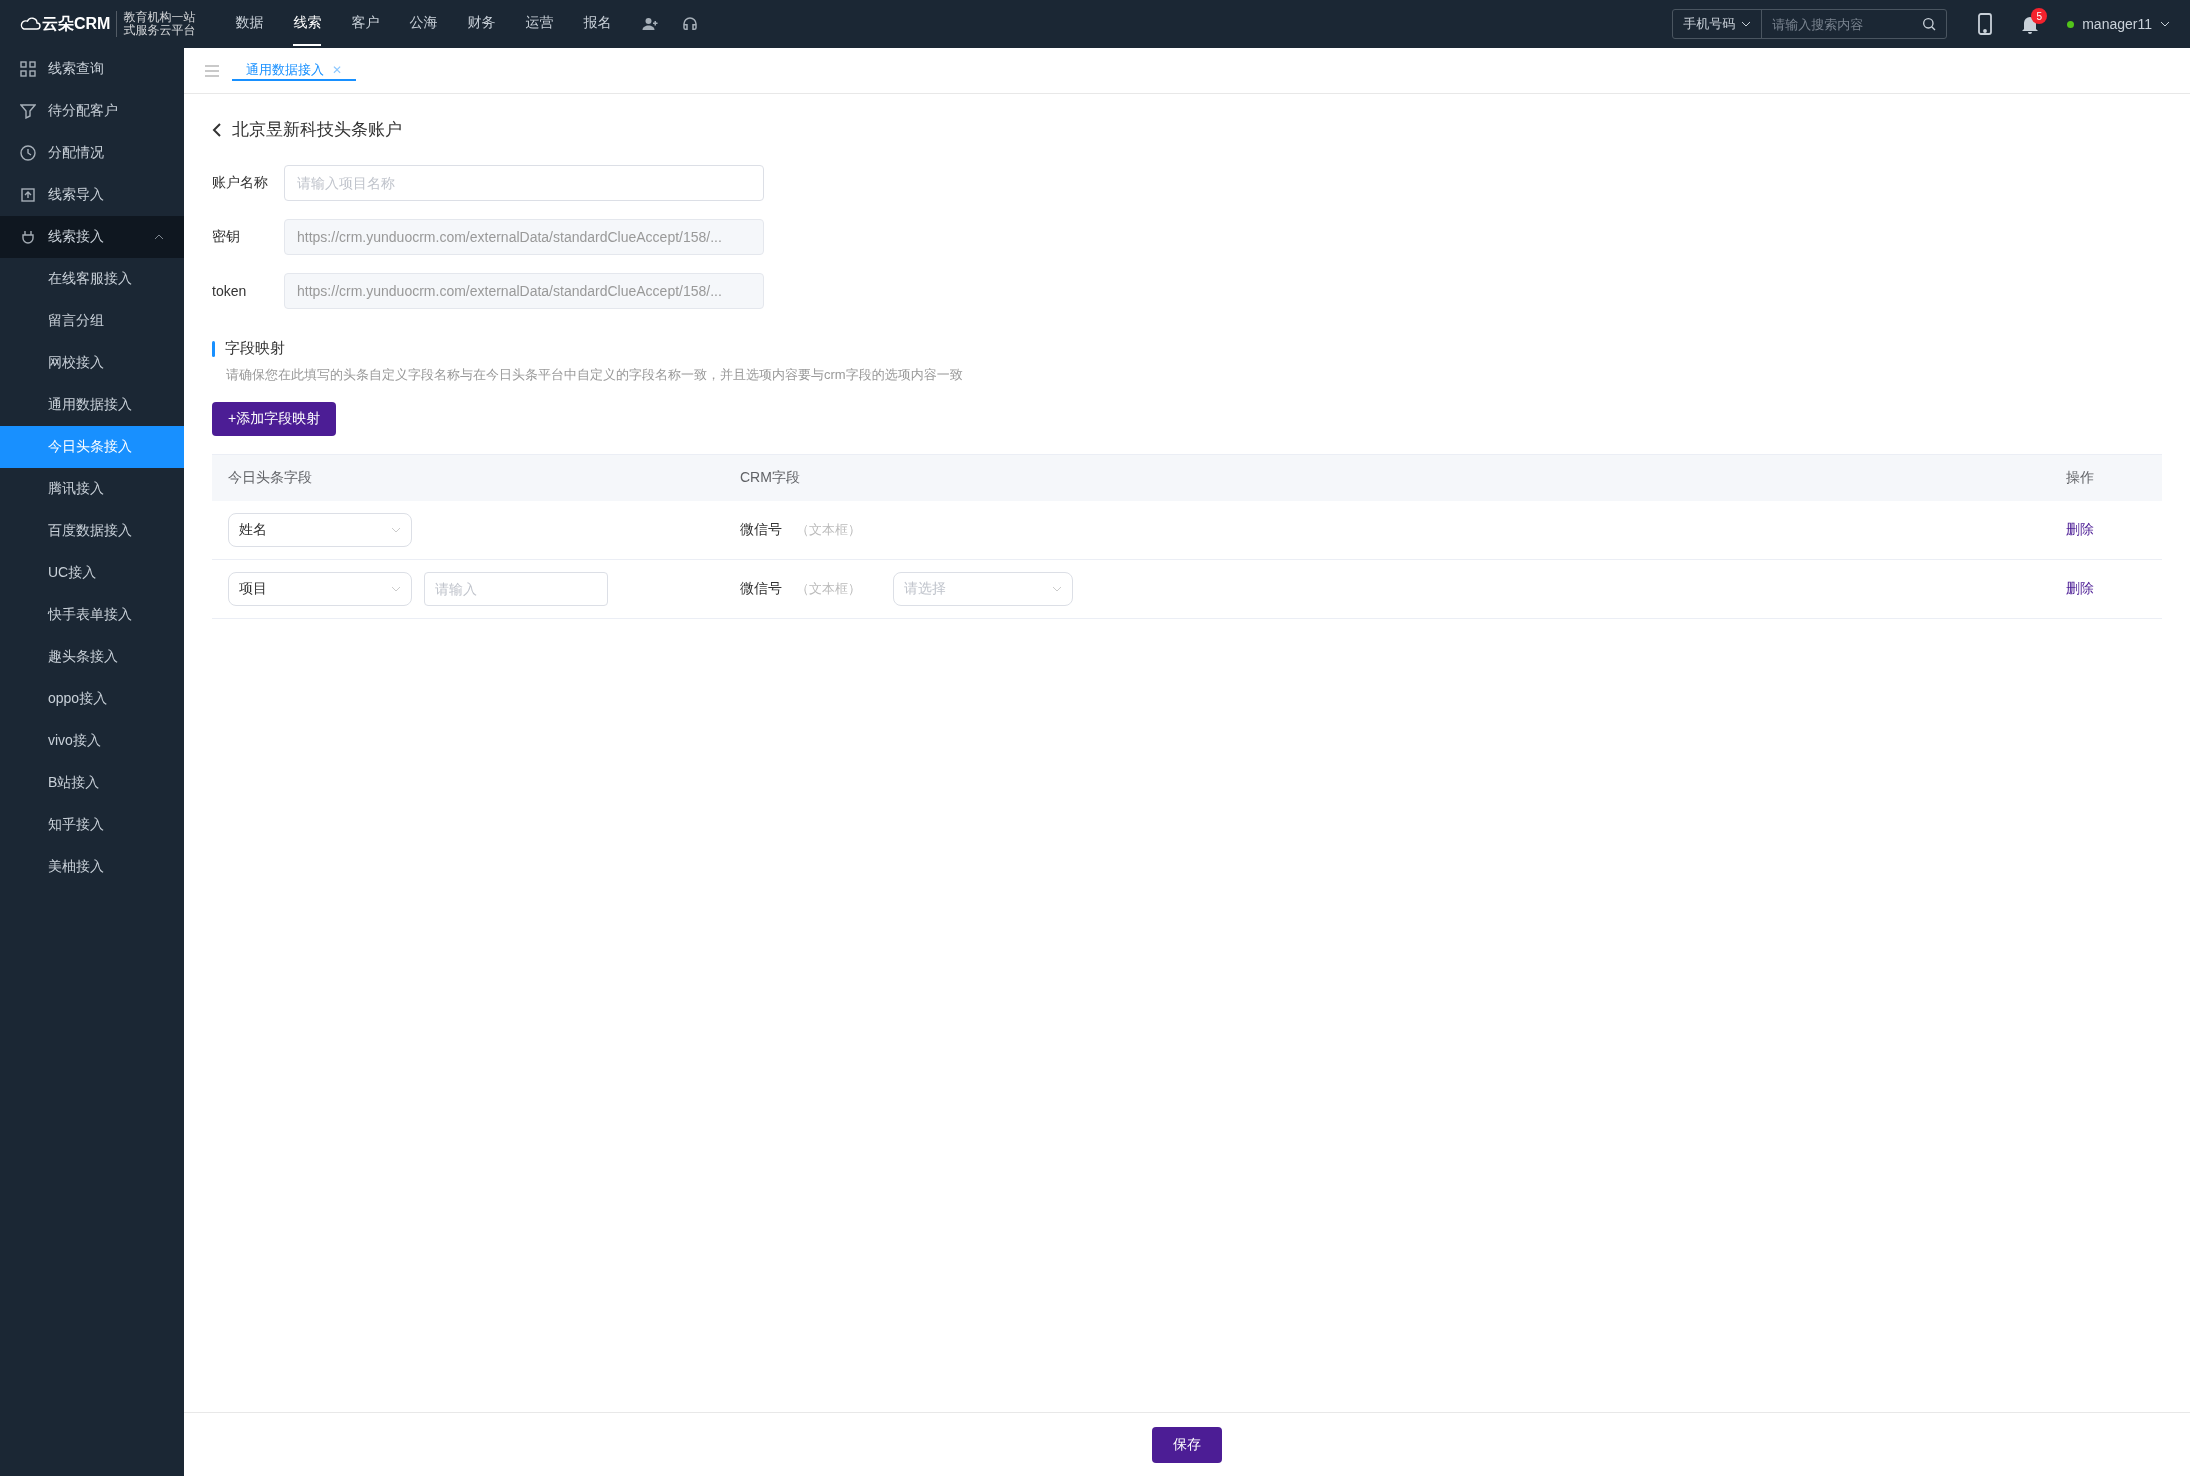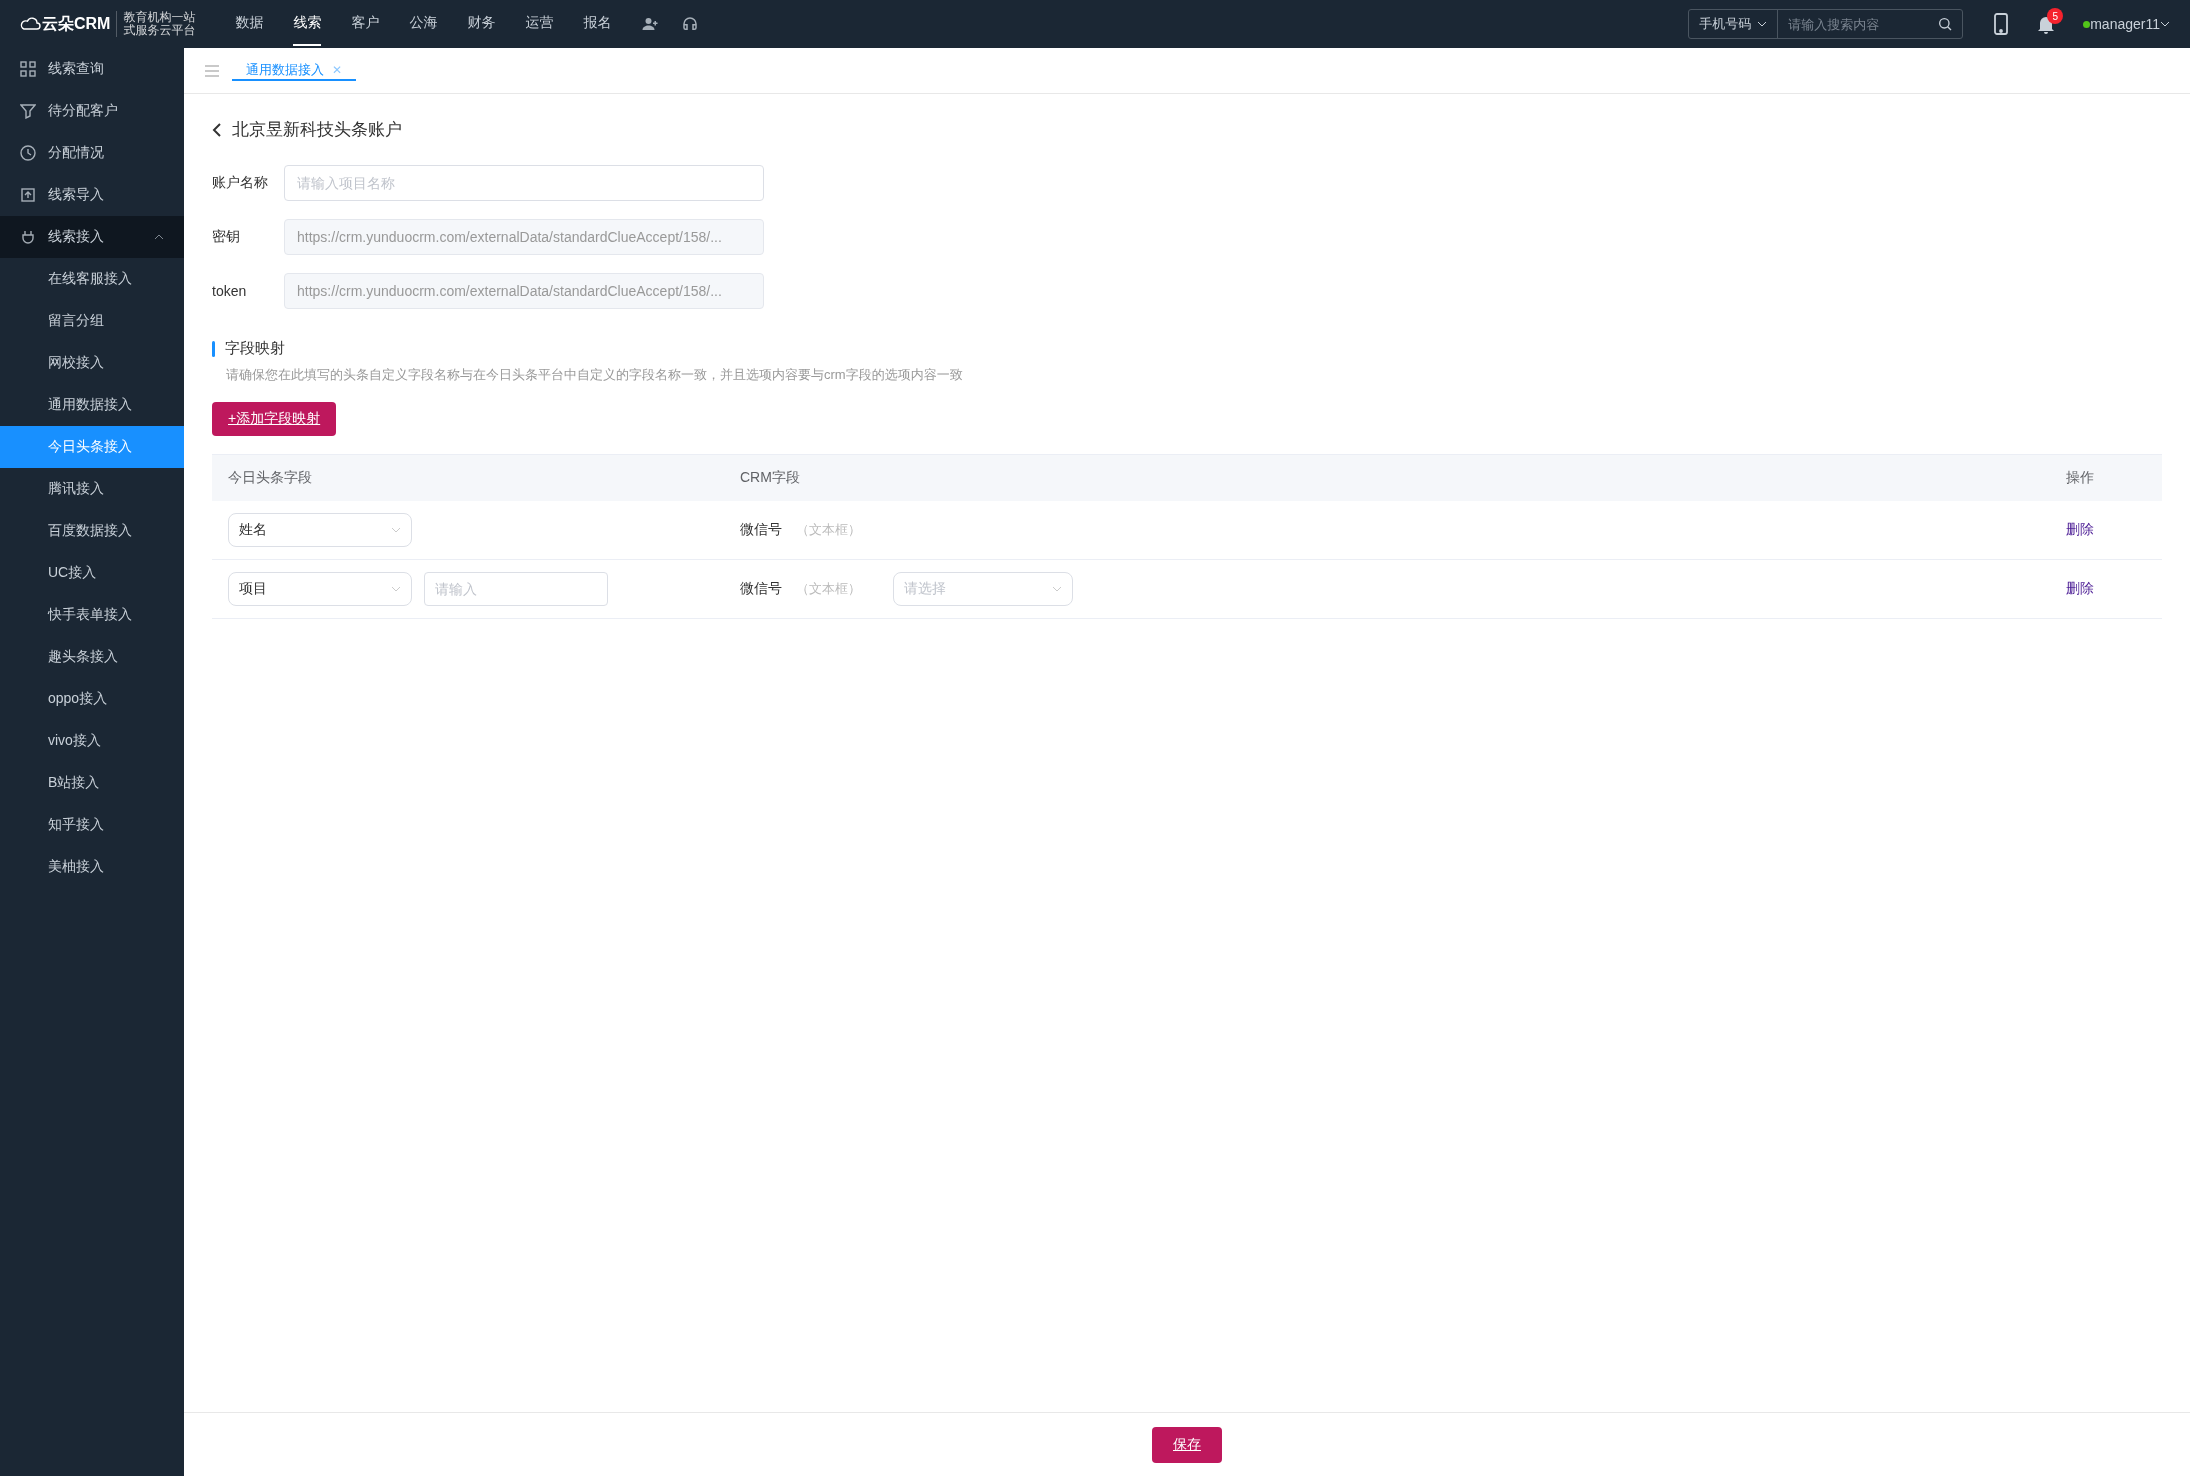--- a/index.html
+++ b/index.html
@@ -18,21 +18,21 @@
 .header-icon { width: 18px; height: 18px; opacity: .8; cursor: pointer; }
 .spacer { flex: 1; }
 .search-wrap { display: flex; align-items: center; border: 1px solid #4a5560; border-radius: 3px; height: 30px; }
 .search-select { background: transparent; border: none; color: #c9d1d9; padding: 0 10px; border-right: 1px solid #4a5560; height: 100%; display: flex; align-items: center; cursor: pointer; font-size: 13px; }
 .search-input { background: transparent; border: none; outline: none; color: #fff; padding: 0 10px; width: 150px; font-size: 13px; }
 .search-input::placeholder { color: #7a8490; }
 .search-btn { width: 34px; height: 100%; display: flex; align-items: center; justify-content: center; cursor: pointer; }
 .header-right { display: flex; align-items: center; gap: 28px; margin-left: 30px; }
 .bell-wrap { position: relative; cursor: pointer; }
 .badge { position: absolute; top: -6px; right: -8px; background: #f5222d; color: #fff; border-radius: 8px; min-width: 16px; height: 16px; font-size: 10px; display: flex; align-items: center; justify-content: center; padding: 0 4px; }
-.user-area { display: flex; align-items: center; cursor: pointer; color: #c9d1d9; }
+.user-area { display: flex; align-items: center; gap: 8px; cursor: pointer; color: #c9d1d9; }
 .status-dot { width: 7px; height: 7px; border-radius: 50%; background: #52c41a; }
 
 
 .body { flex: 1; display: flex; overflow: hidden; }
 .sidebar { width: 184px; background: #1b2734; color: #c9d1d9; overflow-y: auto; flex-shrink: 0; }
 .side-item { display: flex; align-items: center; gap: 12px; padding: 12px 20px; cursor: pointer; font-size: 14px; }
 .side-item.expanded { background: #0f1720; }
 .side-sub { padding-left: 48px; padding-top: 12px; padding-bottom: 12px; cursor: pointer; font-size: 14px; color: #c9d1d9; }
 .side-sub.active { background: #1890ff; color: #fff; }
 .side-icon { width: 16px; height: 16px; opacity: .8; flex-shrink: 0; }
@@ -56,21 +56,21 @@
 .form-input { width: 480px; height: 36px; border: 1px solid #dcdfe6; border-radius: 4px; padding: 0 12px; font-size: 14px; outline: none; background: #fff; }
 .form-input::placeholder { color: #c0c4cc; }
 .form-input.readonly { background: #f5f7fa; color: #999; border-color: #e4e7ed; }
 
 .section-head { display: flex; align-items: center; gap: 10px; margin-top: 30px; margin-bottom: 8px; }
 .section-bar { width: 3px; height: 16px; background: #1890ff; border-radius: 2px; }
 .section-title { font-size: 15px; font-weight: 500; }
 .section-desc { color: #999; font-size: 13px; margin-bottom: 18px; margin-left: 14px; }
 
 .btn { display: inline-flex; align-items: center; justify-content: center; border-radius: 4px; cursor: pointer; border: none; font-size: 14px; }
-.btn-primary { background: #be185d; color: #fff; height: 34px; padding: 0 16px; text-decoration: underline; }
+.btn-primary { background: #4c1d95; color: #fff; height: 34px; padding: 0 16px; }
 
 .table-wrap { margin-top: 18px; border-top: 1px solid #ebeef5; }
 .table-head { display: flex; background: #f5f7fa; padding: 14px 16px; font-size: 14px; color: #606266; font-weight: 500; }
 .col1 { flex: 0 0 500px; }
 .col2 { flex: 1; padding-left: 12px; }
 .col3 { flex: 0 0 80px; text-align: left; }
 .table-row { display: flex; align-items: center; padding: 12px 16px; border-bottom: 1px solid #ebeef5; }
 .select-ctl { width: 184px; height: 34px; border: 1px solid #dcdfe6; border-radius: 8px; display: flex; align-items: center; padding: 0 10px; background: #fff; cursor: pointer; position: relative; }
 .select-ctl .ph { color: #c0c4cc; }
 .select-arrow { margin-left: auto; opacity: .5; }

